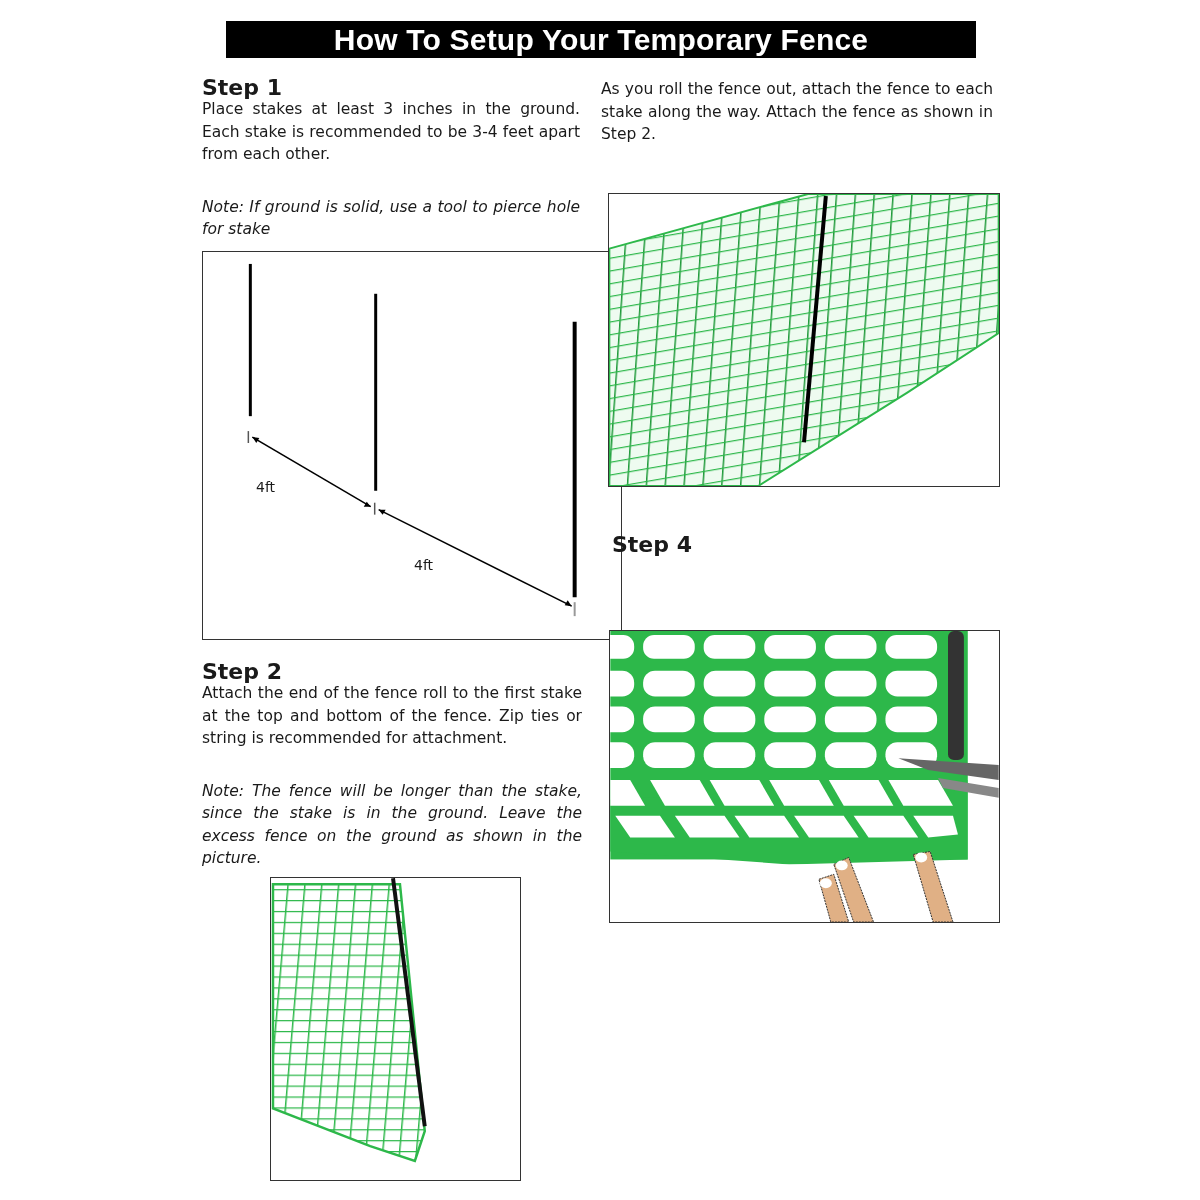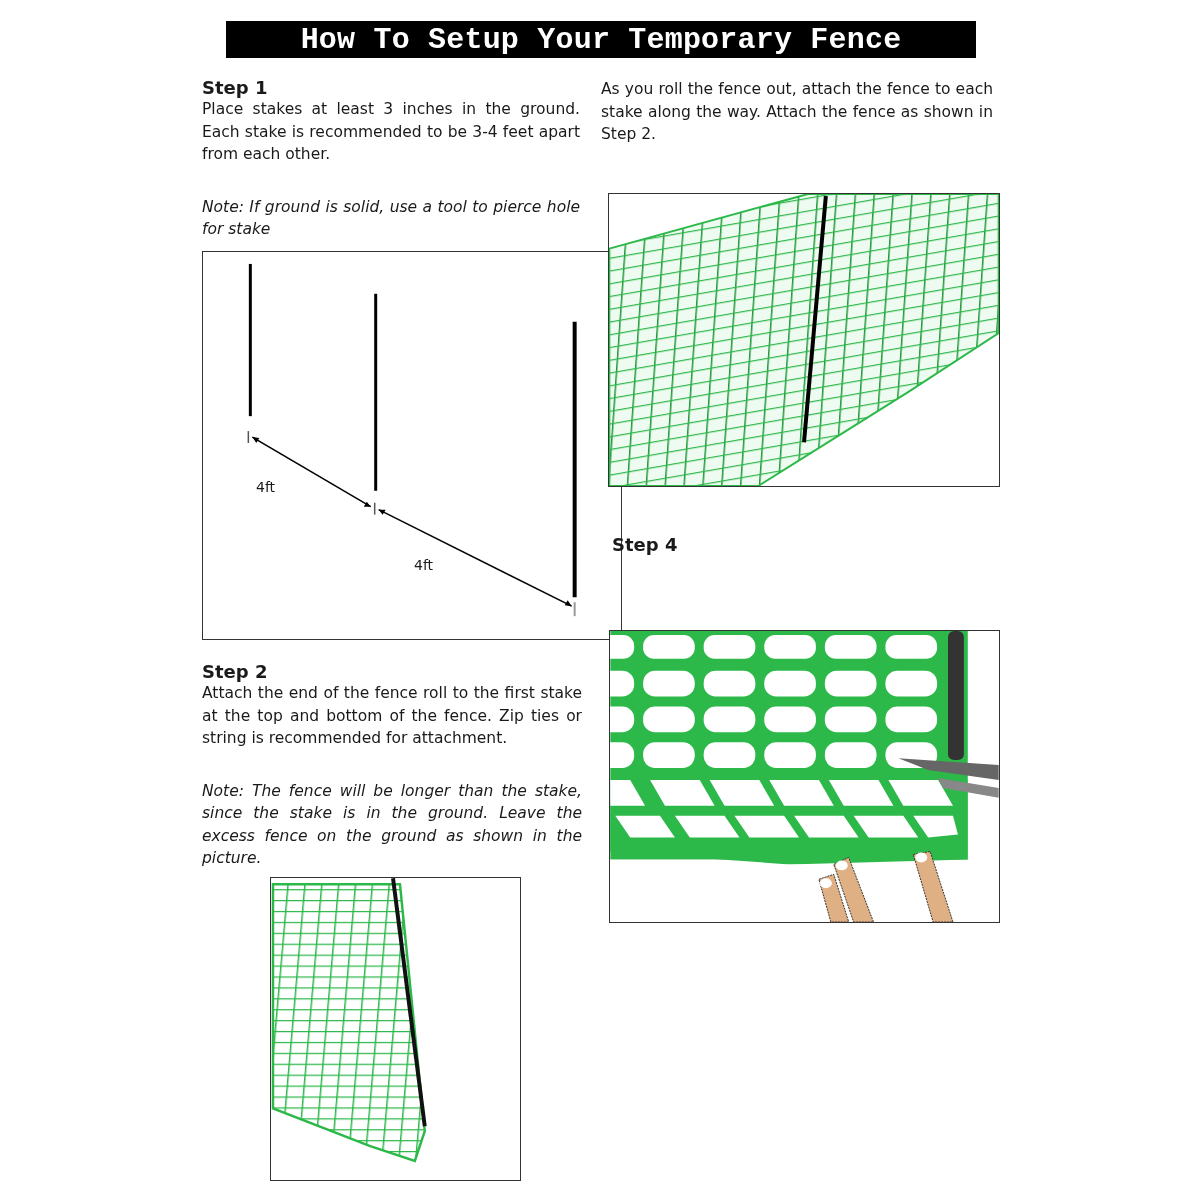--- a/index.html
+++ b/index.html
@@ -1,20 +1,20 @@
 <!DOCTYPE html>
 <html><head>
 <meta charset="utf-8">
 <style>
   html,body{margin:0;padding:0;background:#fff;}
   body{width:1200px;height:1200px;position:relative;overflow:hidden;font-family:"DejaVu Sans",sans-serif;color:#1a1a1a;}
   .title-bar{position:absolute;left:226px;top:21px;width:750px;height:37px;background:#000;display:flex;align-items:center;justify-content:center;}
-  .title-bar span{color:#fff;font-weight:bold;font-size:30px;letter-spacing:0.2px;font-family:Liberation Mono, monospace;}
+  .title-bar span{color:#fff;font-weight:bold;font-size:30px;letter-spacing:0.2px;font-family:Liberation Sans, sans-serif;}
   .step{position:absolute;font-size:15.5px;line-height:22.5px;}
-  .step h3{margin:0;font-size:18px;font-weight:bold;line-height:20px;}
+  .step h3{margin:0;font-size:22px;font-weight:bold;line-height:20px;}
   .step p{margin:0;text-align:justify;}
   .step p.note{font-style:italic;margin-top:30px;}
   .panel{position:absolute;border:1.5px solid #333;background:#fff;box-sizing:border-box;overflow:hidden;}
   .panel svg{display:block;width:100%;height:100%;}
 </style>
 </head>
 <body>
 
 <div class="title-bar">
   <span>How To Setup Your Temporary Fence</span>

